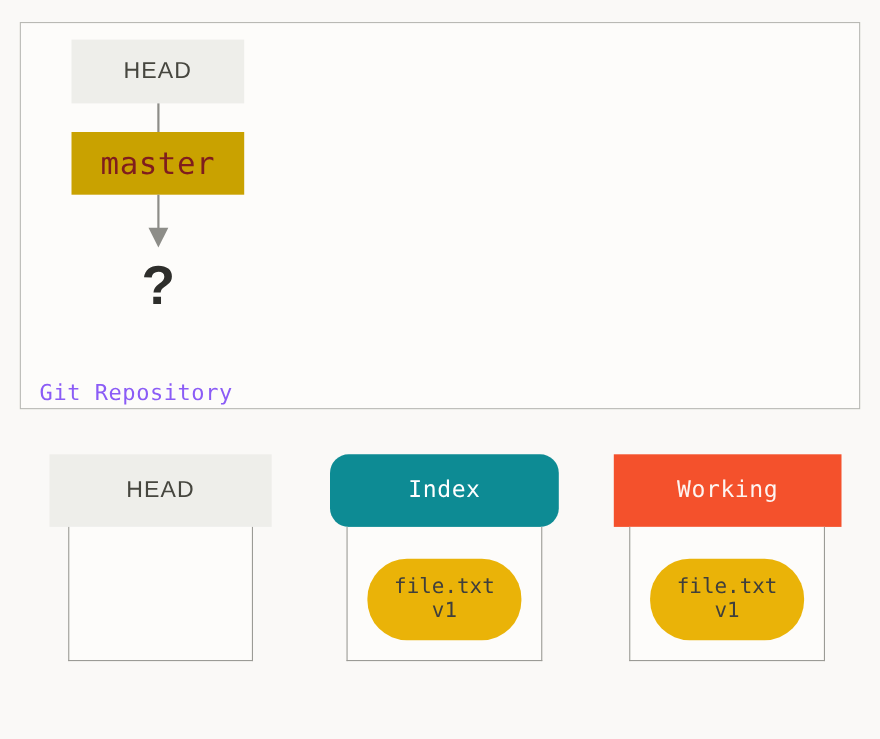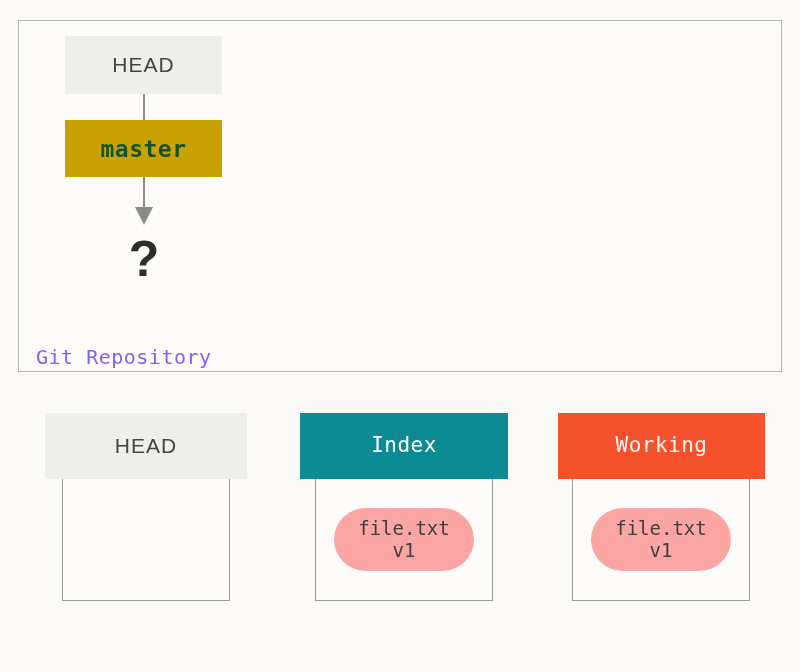--- a/index.html
+++ b/index.html
@@ -64,24 +64,23 @@
   }
   .ref-master {
     left: 65px;
     top: 120px;
     width: 157px;
     height: 57px;
     background: #c9a200;
   }
   .ref-master-label {
     font-family: "DejaVu Sans Mono", "Liberation Mono", monospace;
-    font-size: 23px;
-    color: #14532d;
-    letter-spacing: 0.5px;
-    font-weight: bold;
+    font-size: 28px;
+    color: #7f1d1d;
+    letter-spacing: 0.5px;
   }
 
   
   .connector {
     position: absolute;
     background: #8d8d88;
     width: 2px;
   }
   .conn-head-master {
     left: 143px;
@@ -155,20 +154,21 @@
     height: 122px;
   }
   .area-index .area-header {
     width: 208px;
     height: 66px;
     background: #0d8b94;
     font-family: "DejaVu Sans Mono", "Liberation Mono", monospace;
     font-size: 21px;
     color: #ffffff;
     letter-spacing: 0.5px;
+    border-radius: 17px;
   }
   .area-index .area-body {
     left: 15px;
     top: 66px;
     width: 178px;
     height: 122px;
   }
   .area-wd .area-header {
     width: 207px;
     height: 66px;
@@ -183,22 +183,22 @@
     left: 14px;
     top: 66px;
     width: 178px;
     height: 122px;
   }
 
   
   .blob {
     position: absolute;
     width: 140px;
-    height: 63px;
-    background: #fca5a5;
+    height: 74px;
+    background: #eab308;
     border-radius: 36px;
     display: flex;
     flex-direction: column;
     align-items: center;
     justify-content: center;
     font-family: "DejaVu Sans Mono", "Liberation Mono", monospace;
     font-size: 19px;
     color: #3f3f3c;
     line-height: 1.15;
   }

